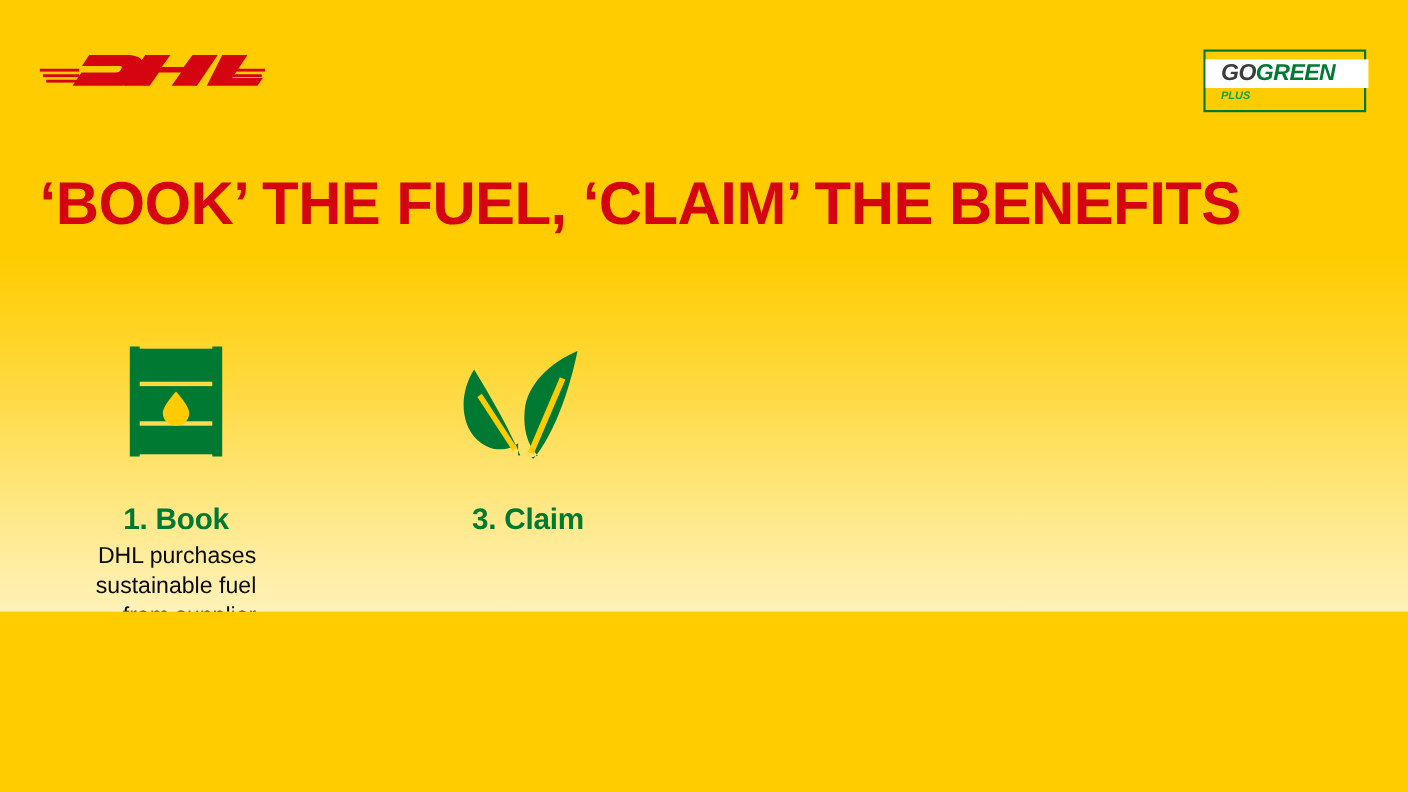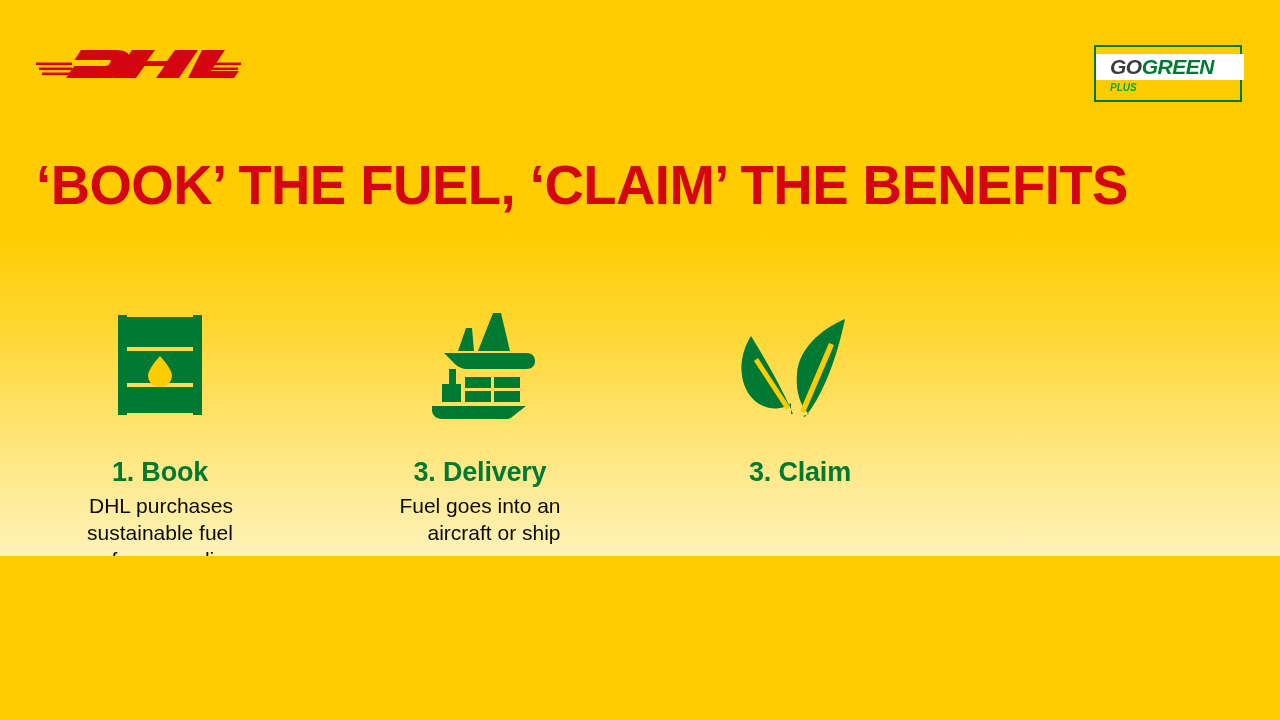--- a/index.html
+++ b/index.html
@@ -196,47 +196,20 @@
           <path d="M50 45 C50 45 38 58 38 64.5 C38 71 43.4 76 50 76 C56.6 76 62 71 62 64.5 C62 58 50 45 50 45 Z" fill="#FFCC00"></path>
         </svg>
       </div>
       <div class="step-title">1. Book</div>
       <div class="step-desc">DHL purchases
 sustainable fuel
 from supplier</div>
     </div>
 
 
-    <div class="step">
-      <div class="step-icon">
-        <svg viewBox="0 0 116 108" width="116" height="108">
-          <g fill="#007A33">
-
-            <path d="M56 40 L71 2 L79 2 L88 40 Z"></path>
-
-            <path d="M36 40 L44 17 L50 17 L52 40 Z"></path>
-
-            <path d="M22 42 L104 42 C110 42 113 45.5 113 50 C113 54.5 110 58 104 58 L46 58 C40 58 36 56 32 52 Z"></path>
-
-            <rect x="20" y="73" width="19" height="18"></rect>
-            <rect x="27" y="58" width="7" height="16"></rect>
-
-            <rect x="43" y="66" width="26" height="11"></rect>
-            <rect x="72" y="66" width="26" height="11"></rect>
-            <rect x="43" y="80" width="26" height="11"></rect>
-            <rect x="72" y="80" width="26" height="11"></rect>
-
-            <path d="M10 95 L104 95 L90 106 C88 107.5 86 108 83 108 L20 108 C14 108 10 104 10 99 Z"></path>
-          </g>
-        </svg>
-      </div>
-      <div class="step-title">3. Delivery</div>
-      <div class="step-desc">Fuel goes into an
-aircraft or ship</div>
-    </div>
 
     <div class="step">
       <div class="step-icon">
         <svg viewBox="0 0 130 108" width="130" height="108">
           <g fill="#007A33">
 
             <path d="M16 25 C2 47 4 74 18 88 C31 101 48 99 56 92 L56 103 L58 103 C58 103 48 77 16 25 Z"></path>
 
             <path d="M110 8 C86 18 64 38 62 62 C60 84 68 98 74 103 L68 105 L70 106 C70 106 95 80 110 8 Z"></path>
           </g>

